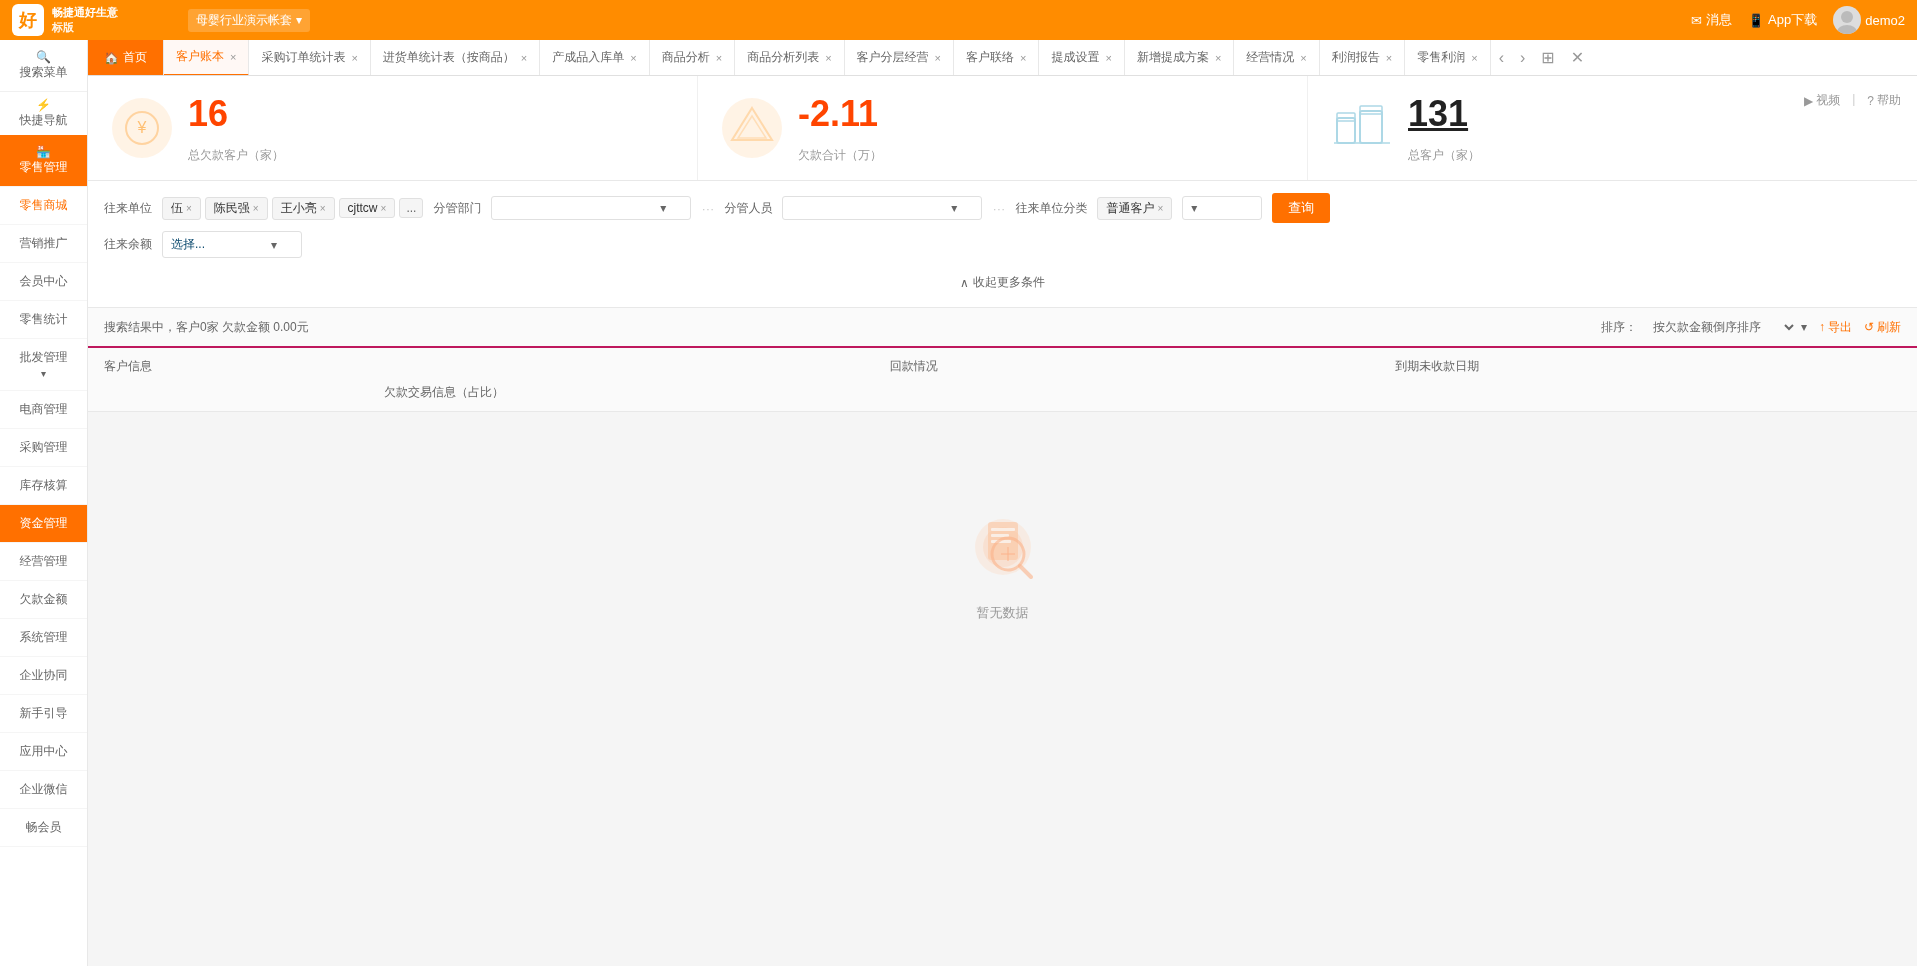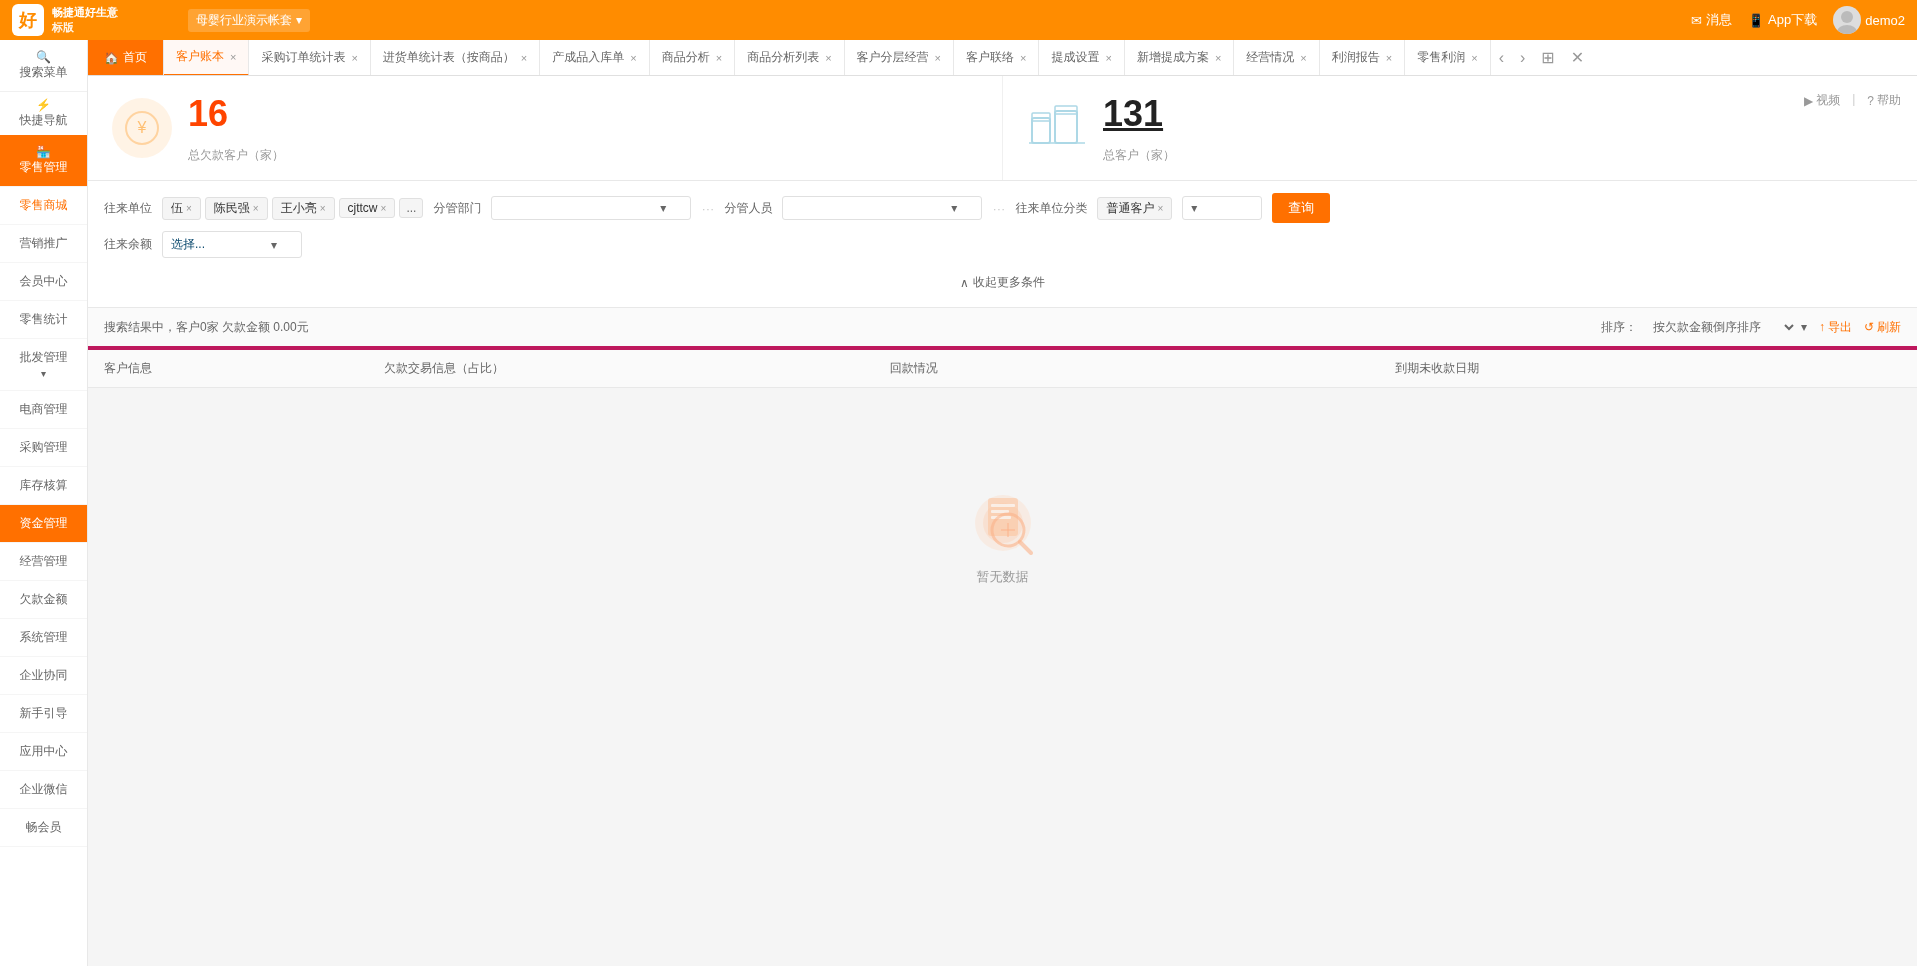--- a/index.html
+++ b/index.html
@@ -50,35 +50,35 @@
     .filter-row { display: flex; align-items: center; gap: 10px; margin-bottom: 8px; flex-wrap: wrap; }
     .filter-label { font-size: 12px; color: #666; white-space: nowrap; }
     .filter-tags { display: flex; gap: 4px; flex-wrap: wrap; align-items: center; }
     .filter-tag { background: #f5f5f5; border: 1px solid #e0e0e0; border-radius: 3px; padding: 2px 8px; font-size: 12px; display: flex; align-items: center; gap: 3px; }
     .filter-tag .remove { color: #999; cursor: pointer; font-size: 10px; }
     .filter-select { border: 1px solid #e0e0e0; border-radius: 3px; padding: 4px 24px 4px 8px; font-size: 12px; color: #666; background: #fff; cursor: pointer; min-width: 120px; position: relative; display: flex; align-items: center; justify-content: space-between; }
     .more-tags { background: #f5f5f5; border: 1px solid #e0e0e0; border-radius: 3px; padding: 2px 6px; font-size: 12px; color: #666; cursor: pointer; }
     .collapse-btn { display: flex; align-items: center; gap: 4px; font-size: 12px; color: #666; cursor: pointer; margin: 4px auto; width: fit-content; }
 
     
-    .result-bar { display: flex; align-items: center; justify-content: space-between; padding: 8px 16px; background: #fafafa; border-bottom: 4px solid #be185d; font-size: 12px; color: #666; }
+    .result-bar { display: flex; align-items: center; justify-content: space-between; padding: 8px 16px; background: #fafafa; border-bottom: 2px solid #be185d; font-size: 12px; color: #666; }
     .result-bar-right { display: flex; align-items: center; gap: 12px; }
     .sort-select { border: 1px solid #e0e0e0; border-radius: 3px; padding: 3px 20px 3px 8px; font-size: 12px; background: #fff; cursor: pointer; }
     .action-btn { display: flex; align-items: center; gap: 3px; color: #ff7000; cursor: pointer; font-size: 12px; }
 
     
     .table-header { display: flex; padding: 10px 16px; background: #fafafa; border-bottom: 1px solid #e8e8e8; font-size: 12px; color: #666; font-weight: 500; }
     .col-customer { width: 280px; flex-shrink: 0; }
-    .col-debt { flex: 1; }
+    .col-debt { flex: 1; margin-top: 26px; }
     .col-repay { flex: 1; }
     .col-date { flex: 1; }
 
     
     .empty-state { display: flex; flex-direction: column; align-items: center; justify-content: center; padding: 80px 0; }
-    .empty-text { font-size: 13px; color: #999; }
+    .empty-text { font-size: 13px; color: #999; margin-top: 12px; }
 
     
     ::-webkit-scrollbar { width: 6px; height: 6px; }
     ::-webkit-scrollbar-thumb { background: #ddd; border-radius: 3px; }
 
     
     .help-area { position: absolute; right: 16px; top: 16px; display: flex; gap: 12px; font-size: 12px; color: #999; }
     .help-btn { display: flex; align-items: center; gap: 3px; cursor: pointer; }
 
     .query-btn { background: #ff7000; color: #fff; border: none; border-radius: 3px; padding: 6px 16px; font-size: 13px; cursor: pointer; }
@@ -284,20 +284,34 @@
                   <text x="18" y="23" text-anchor="middle" font-size="16" fill="#ff8c00" opacity="0.5">¥</text>
                 </svg>
               </div>
               <div>
                 <div class="stat-value">16</div>
                 <div class="stat-label">总欠款客户（家）</div>
               </div>
             </div>
           </div>
 
+          <div class="stat-card">
+            <div style="display:flex;align-items:center;gap:16px;">
+              <div style="width:60px;height:60px;border-radius:50%;background:rgba(255,140,0,0.1);display:flex;align-items:center;justify-content:center;">
+                <svg width="48" height="48" viewBox="0 0 48 48">
+                  <polygon points="24,4 44,36 4,36" fill="none" stroke="#ff8c00" stroke-width="2" opacity="0.25"></polygon>
+                  <polygon points="24,12 38,34 10,34" fill="none" stroke="#ff8c00" stroke-width="1.5" opacity="0.2"></polygon>
+                </svg>
+              </div>
+              <div>
+                <div class="stat-value negative">-2.11</div>
+                <div class="stat-label">欠款合计（万）</div>
+              </div>
+            </div>
+          </div>
 
           <div class="stat-card">
             <div style="display:flex;align-items:center;gap:16px;">
               <div style="width:60px;height:60px;display:flex;align-items:center;justify-content:center;">
                 <svg width="60" height="50" viewBox="0 0 60 50">
                   <rect x="5" y="15" width="18" height="25" rx="2" fill="none" stroke="#add8e6" stroke-width="2"></rect>
                   <rect x="5" y="10" width="18" height="8" rx="1" fill="none" stroke="#add8e6" stroke-width="1.5"></rect>
                   <rect x="28" y="8" width="22" height="32" rx="2" fill="none" stroke="#add8e6" stroke-width="2"></rect>
                   <rect x="28" y="3" width="22" height="8" rx="1" fill="none" stroke="#add8e6" stroke-width="1.5"></rect>
                   <line x1="2" y1="40" x2="58" y2="40" stroke="#add8e6" stroke-width="1.5"></line>

